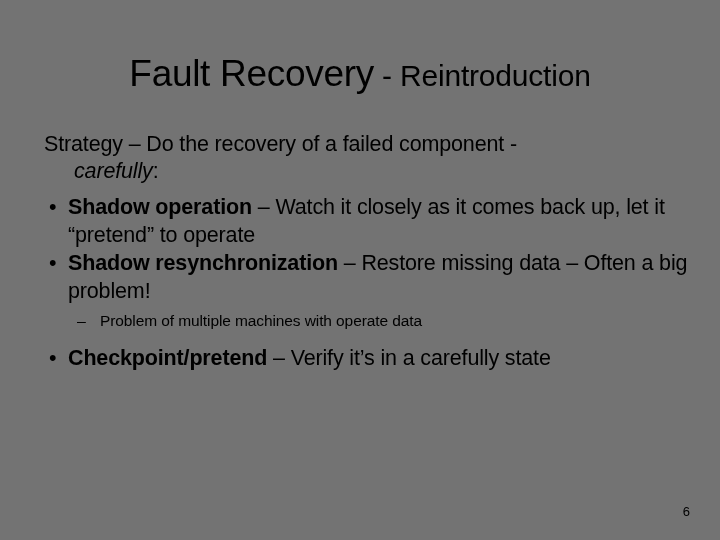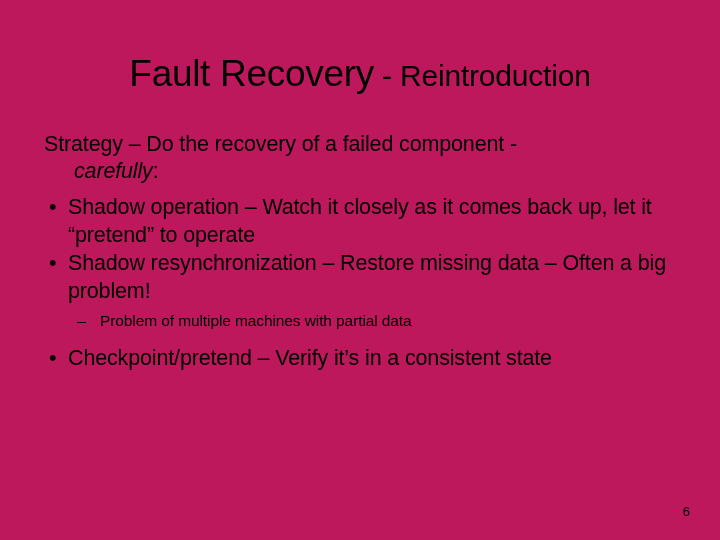--- a/index.html
+++ b/index.html
@@ -13,21 +13,21 @@
     font-family: "Liberation Sans", "DejaVu Sans", sans-serif;
     color: #000000;
     overflow: hidden;
     position: relative;
   }
 
   .slide {
     position: relative;
     width: 720px;
     height: 540px;
-    background: #be185d;
+    background: #737373;
   }
 
   
   .title {
     position: absolute;
     left: 0;
     top: 55px;
     width: 720px;
     text-align: center;
     white-space: nowrap;
@@ -75,21 +75,21 @@
     margin: 0 0 1px 0;
   }
   .bullet-l1 > .marker {
     position: absolute;
     left: 13px;
     top: 0;
     font-size: 21.5px;
     line-height: 27.5px;
   }
   .bullet-l1 .lead-in {
-    font-weight: normal;
+    font-weight: bold;
   }
 
   .sub-list {
     margin: 5px 0 6px 0;
   }
   .bullet-l2 {
     position: relative;
     padding-left: 64px;
     font-size: 15.5px;
     line-height: 22px;
@@ -141,28 +141,28 @@
       <span class="marker">•</span>
       <span class="lead-in">Shadow resynchronization</span><span> – Restore missing data – Often a big problem!</span>
     </div>
 
     <div class="sub-list">
       <div class="bullet-l2">
         <span class="marker">–</span>
       </div>
       <div class="bullet-l2">
         <span class="marker">–</span>
-        <span>Problem of multiple machines with partial data</span>
+        <span>Problem of multiple machines with operate data</span>
       </div>
     </div>
 
     <div class="spacer-sm"></div>
 
     <div class="bullet-l1">
       <span class="marker">•</span>
-      <span class="lead-in">Checkpoint/pretend</span><span> – Verify it’s in a consistent state</span>
+      <span class="lead-in">Checkpoint/pretend</span><span> – Verify it’s in a carefully state</span>
     </div>
 
   </div>
 
   <div class="page-number">6</div>
 
 </div>
 
 </body></html>

